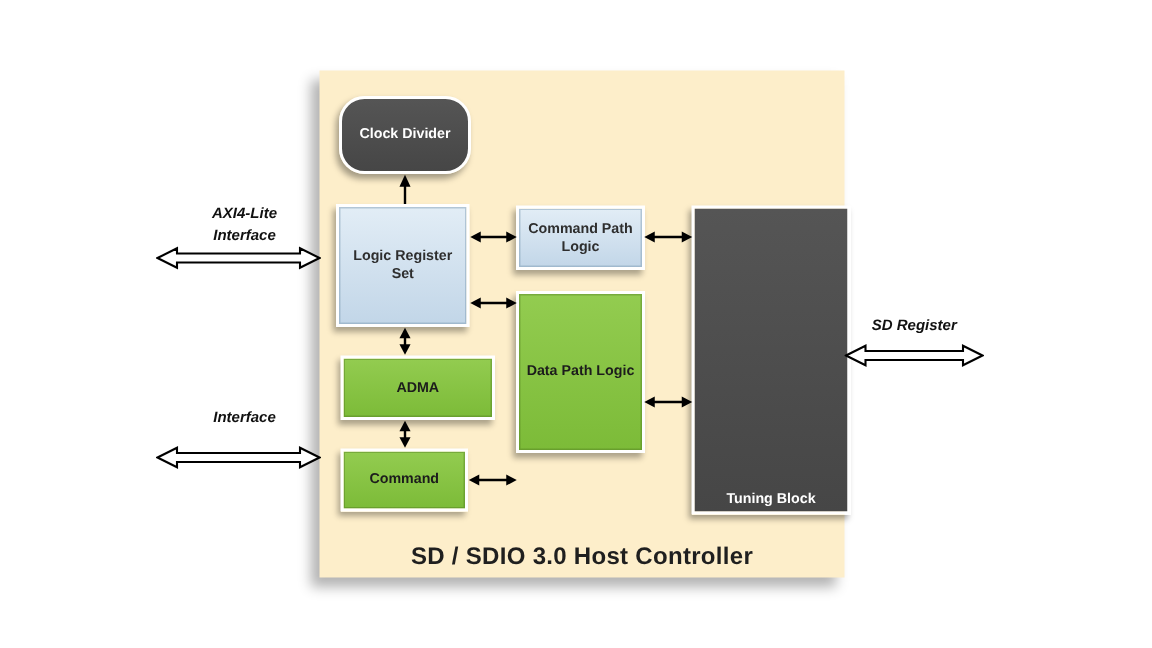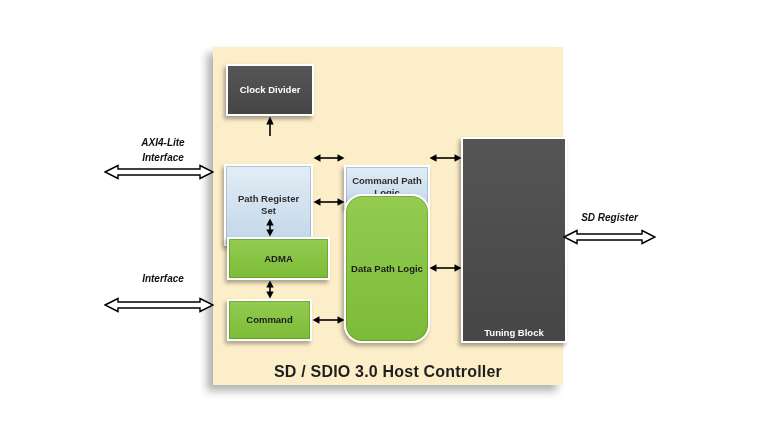--- a/index.html
+++ b/index.html
@@ -27,21 +27,20 @@
   }
   .block.dark {
     background:linear-gradient(180deg,#555555 0%,#464646 100%);
     color:#ffffff;
     box-shadow:-2px 3px 4px rgba(0,0,0,0.35);
   }
   .block.blue {
     background:linear-gradient(180deg,#e2edf6 0%,#c2d6e8 100%);
     color:#2e2e2e;
     box-shadow:-2px 3px 4px rgba(0,0,0,0.32), inset 0 0 0 1px rgba(120,150,175,0.45);
-    margin-top:28px;
   }
   .block.green {
     background:linear-gradient(180deg,#93cc50 0%,#7cbb38 100%);
     color:#1c1c1c;
     box-shadow:-2px 3px 4px rgba(0,0,0,0.32), inset 0 0 0 1px rgba(70,110,25,0.35);
   }
   .arrow { position:absolute; display:block; }
   .iface-label {
     position:absolute; text-align:center; font-size:10px; font-weight:bold;
     color:#111111; line-height:15px;font-style:italic;
@@ -49,41 +48,41 @@
   .iface-label span { display:block; }
 </style>
 </head>
 <body>
 
 <div class="canvas">
 
   <div class="panel"></div>
   <div class="panel-title">SD / SDIO 3.0 Host Controller</div>
 
-  <div class="block dark" style="left:226px; top:64px;  width:88px; height:52px;">
+  <div class="block dark" style="left:226px; top:64px;  width:88px; height:52px;border-radius:17px;">
     <span>Clock Divider</span>
   </div>
 
   <div class="block blue" style="left:224px; top:136px; width:89px; height:82px;">
-    <span style="width:70px;">Path Register Set</span>
+    <span style="width:70px;">Logic Register Set</span>
   </div>
 
   <div class="block blue" style="left:344px; top:137px; width:86px; height:43px;">
     <span style="width:72px;">Command Path Logic</span>
   </div>
 
   <div class="block green" style="left:227px; top:237px; width:103px; height:43px;">
     <span>ADMA</span>
   </div>
 
   <div class="block green" style="left:227px; top:299px; width:85px; height:42px;">
     <span>Command</span>
   </div>
 
-  <div class="block green" style="left:344px; top:194px; width:86px; height:149px;border-radius:18px;">
+  <div class="block green" style="left:344px; top:194px; width:86px; height:108px;">
     <span>Data Path Logic</span>
   </div>
 
   <div class="block dark" style="left:461px; top:137px; width:106px; height:206px;align-items:flex-end;">
     <span>Tuning Block</span>
   </div>
 
   <svg class="arrow" style="left:264px; top:116px;" width="12" height="20" viewBox="0 0 12 20">
     <line x1="6" y1="7" x2="6" y2="20" stroke="#000" stroke-width="1.6"></line>
     <polygon points="6,0.5 2.3,8.5 9.7,8.5" fill="#000"></polygon>

